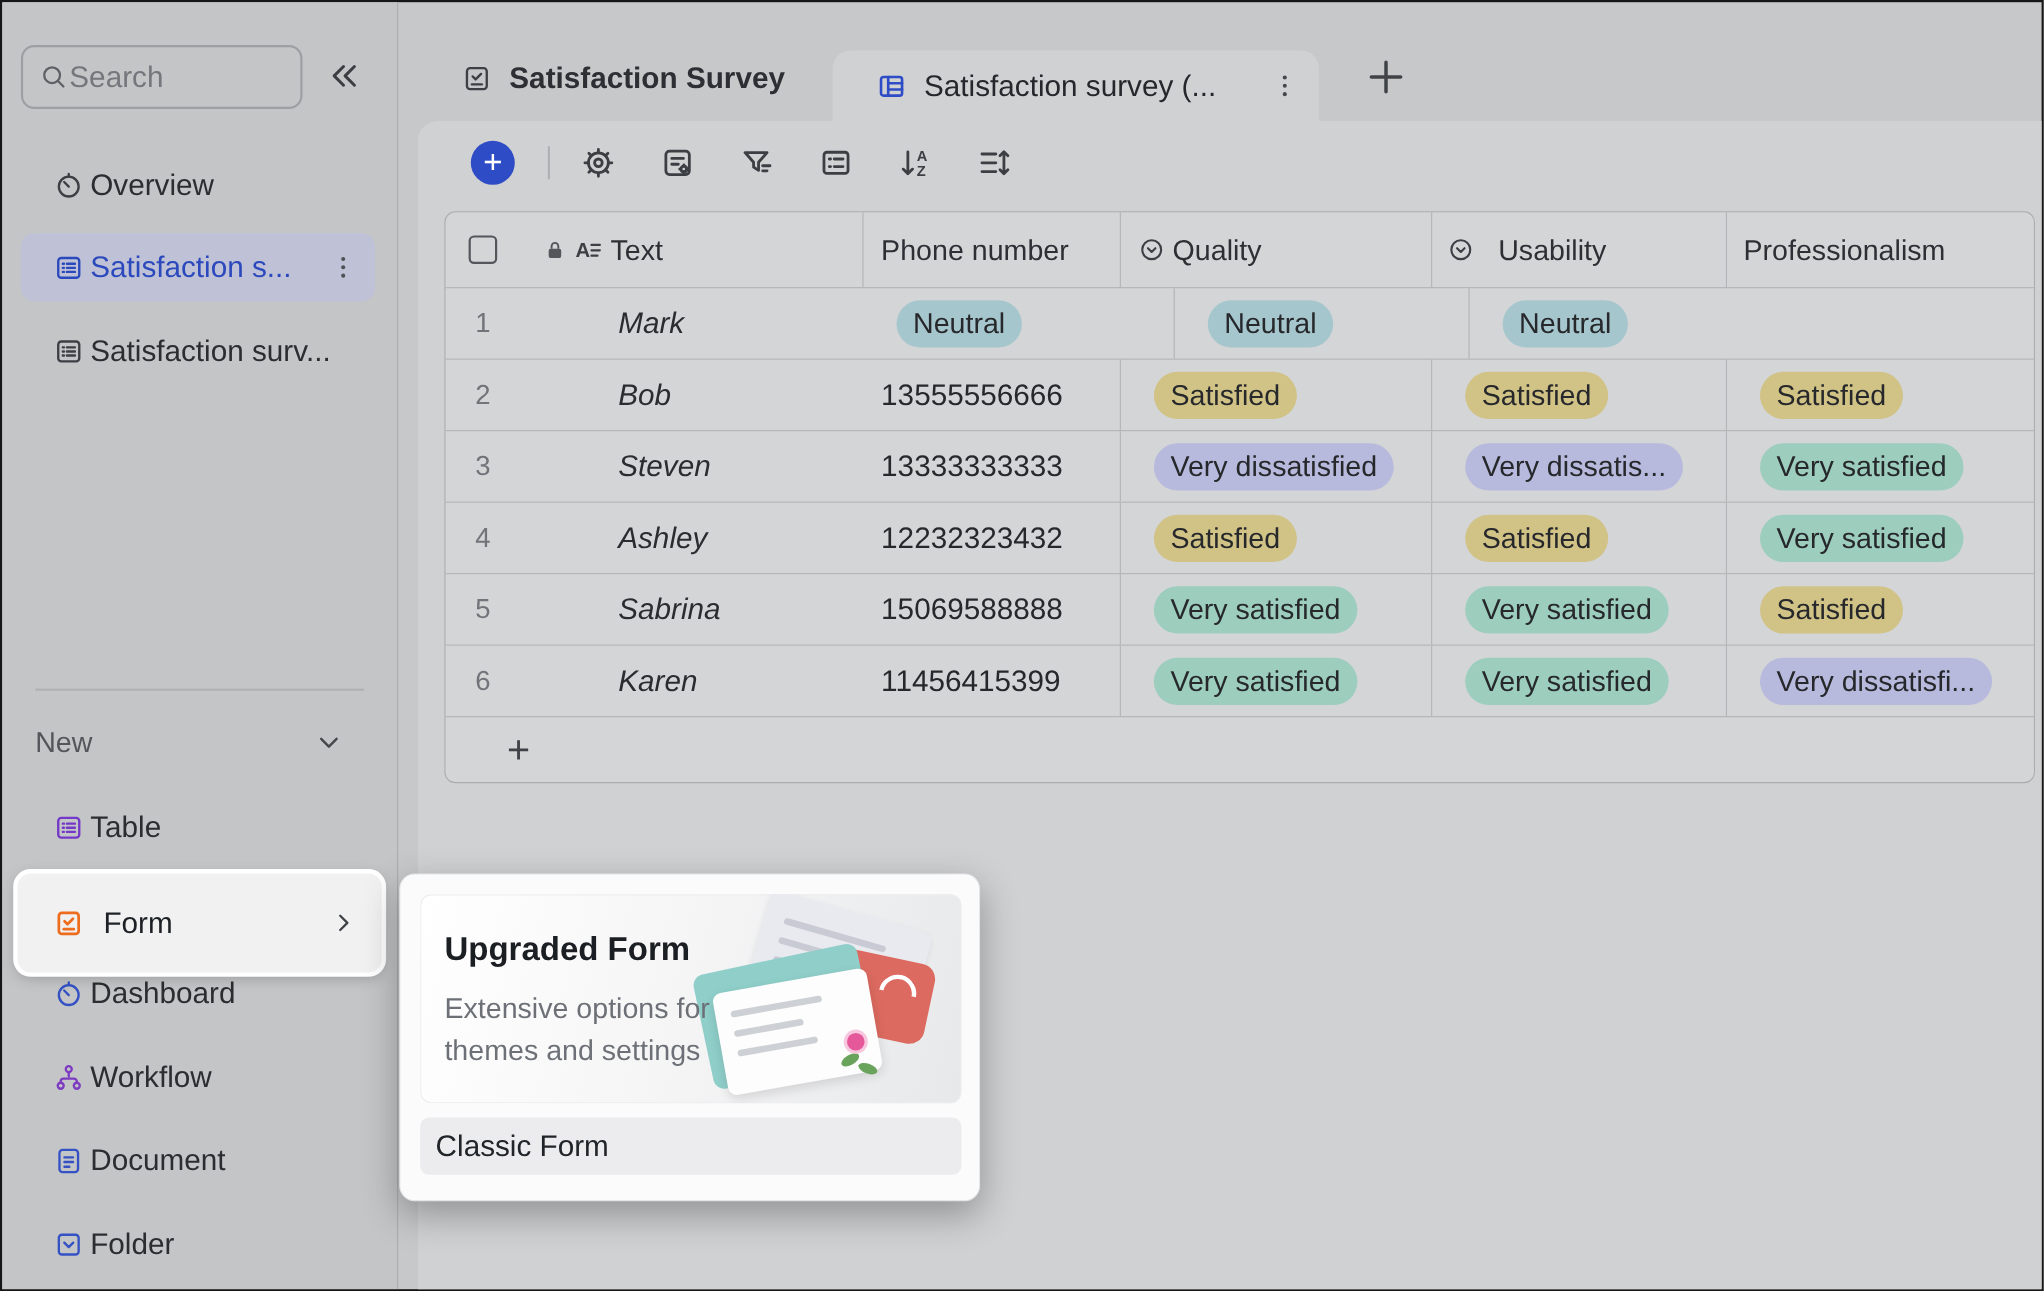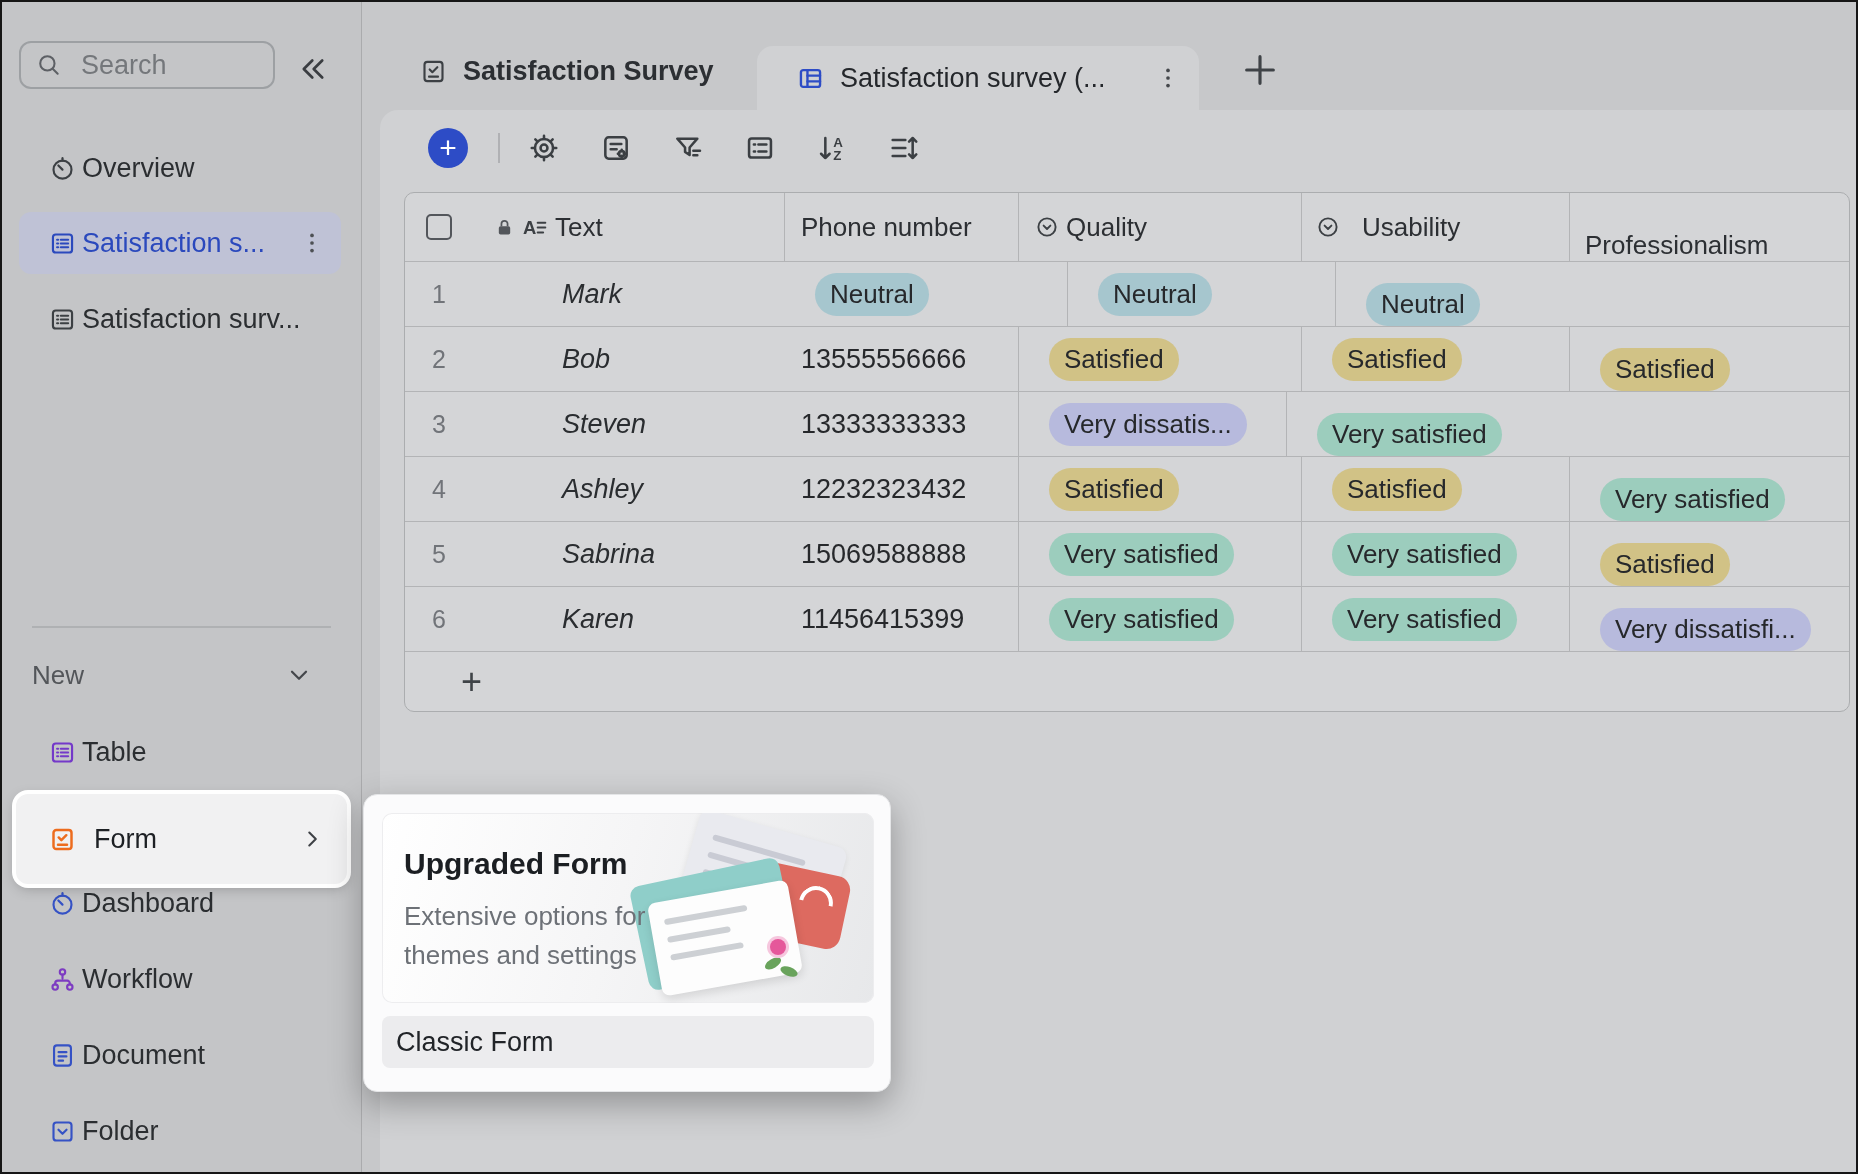--- a/index.html
+++ b/index.html
@@ -4,22 +4,22 @@
 <style>
   html,body{margin:0;padding:0;background:#8a8b8d;}
   .screen{position:relative;width:1858px;height:1174px;box-sizing:border-box;border:2px solid #161616;
           background:#c7c8ca;overflow:hidden;font-family:"Liberation Sans","DejaVu Sans",sans-serif;
           -webkit-font-smoothing:antialiased;color:#2a2d30;}
   svg{display:block;}
   .ico{fill:none;stroke:currentColor;stroke-width:1.9;stroke-linecap:round;stroke-linejoin:round;}
 
   
   .sidebar{position:absolute;left:0;top:0;width:359px;height:100%;background:#c4c5c7;border-right:1px solid #aaabad;}
-  .search-box{position:absolute;left:17px;top:39px;width:256px;height:48px;box-sizing:border-box;
-              border:2px solid #9da0a3;border-radius:12px;display:flex;align-items:center;gap:19px;padding:0 0 0 15px;color:#5d6065;}
+  .search-box{position:absolute;left:17px;top:39px;width:256px;height:58px;box-sizing:border-box;
+              border:2px solid #9da0a3;border-radius:12px;display:flex;align-items:center;gap:1px;padding:0 0 0 15px;color:#5d6065;}
   .search-ph{font-size:27px;color:#74777b;}
   .collapse-btn{position:absolute;left:294px;top:50px;width:34px;height:34px;color:#3a3d41;background:none;border:none;padding:0;}
   .nav-item{position:absolute;left:17px;width:322px;height:58px;border-radius:12px;display:flex;align-items:center;gap:6px;padding:0 0 0 30px;box-sizing:border-box;font-size:27px;color:#2b2e31;}
   .nav-item .lbl{white-space:nowrap;}
   .nav-item.selected{background:#bfc2d6;color:#2b49bd;}
   .nav-item .more{margin-left:auto;margin-right:16px;color:#4d5054;}
   .side-divider{position:absolute;left:30px;top:624px;width:299px;height:2px;background:#afb1b3;}
   .new-header{position:absolute;left:17px;top:648px;width:322px;height:50px;display:flex;align-items:center;padding:0 0 0 13px;box-sizing:border-box;font-size:26px;color:#53565a;}
   .new-header .chev{margin-left:auto;margin-right:28px;color:#44474b;}
   .form-item{position:absolute;left:14px;top:792px;width:331px;height:90px;background:#f1f1f2;border-radius:12px;
@@ -54,21 +54,21 @@
   .table{position:absolute;left:24px;top:82px;width:1446px;box-sizing:border-box;background:#d4d5d7;
          border:1px solid #abadaf;border-radius:10px;}
   .thead{display:flex;height:68px;border-bottom:1px solid #b3b4b6;font-size:26px;color:#2c2f33;}
   .trow{display:flex;height:64px;border-bottom:1px solid #b3b4b6;font-size:27px;}
   .cell{display:flex;align-items:center;box-sizing:border-box;overflow:hidden;white-space:nowrap;}
   .col0{width:68px;justify-content:center;}
   .col1{width:312px;padding-left:21px;gap:7px;}
   .col2{width:234px;padding-left:16px;}
   .col3{width:283px;padding-left:16px;gap:7px;}
   .col4{width:268px;padding-left:14px;gap:22px;}
-  .col5{width:279px;padding-left:15px;align-items:flex-end;}
+  .col5{width:279px;padding-left:15px;}
   .thead .cell{border-right:1px solid #b3b4b6;}
   .trow .cell{border-right:1px solid #b3b4b6;}
   .thead .col0,.trow .col0,.thead .col5,.trow .col5{border-right:none;}
   .trow .col1{border-right:none;font-style:italic;}
   .trow .col1{padding-left:89px;}
   .trow .col0{color:#717479;font-size:25px;}
   .trow .col2{font-size:27px;color:#26282b;}
   .cb{width:26px;height:26px;border:2.5px solid #53565b;border-radius:5px;box-sizing:border-box;}
   .badge-cell{padding-left:30px;}
   .badge{display:inline-block;max-width:236px;overflow:hidden;padding:6px 15px;border-radius:22px;font-size:26px;color:#26282b;}
@@ -354,20 +354,23 @@
                 <div class="badge badge--satisfied">Satisfied</div>
               </div>
               <div class="cell col5 badge-cell">
                 <div class="badge badge--satisfied">Satisfied</div>
               </div>
             </div>
             <div class="trow">
               <div class="cell col0">3</div>
               <div class="cell col1">Steven</div>
               <div class="cell col2">13333333333</div>
+              <div class="cell col3 badge-cell">
+                <div class="badge badge--dissatisfied">Very dissatisfied</div>
+              </div>
               <div class="cell col4 badge-cell">
                 <div class="badge badge--dissatisfied">Very dissatis...</div>
               </div>
               <div class="cell col5 badge-cell">
                 <div class="badge badge--verysatisfied">Very satisfied</div>
               </div>
             </div>
             <div class="trow">
               <div class="cell col0">4</div>
               <div class="cell col1">Ashley</div>

